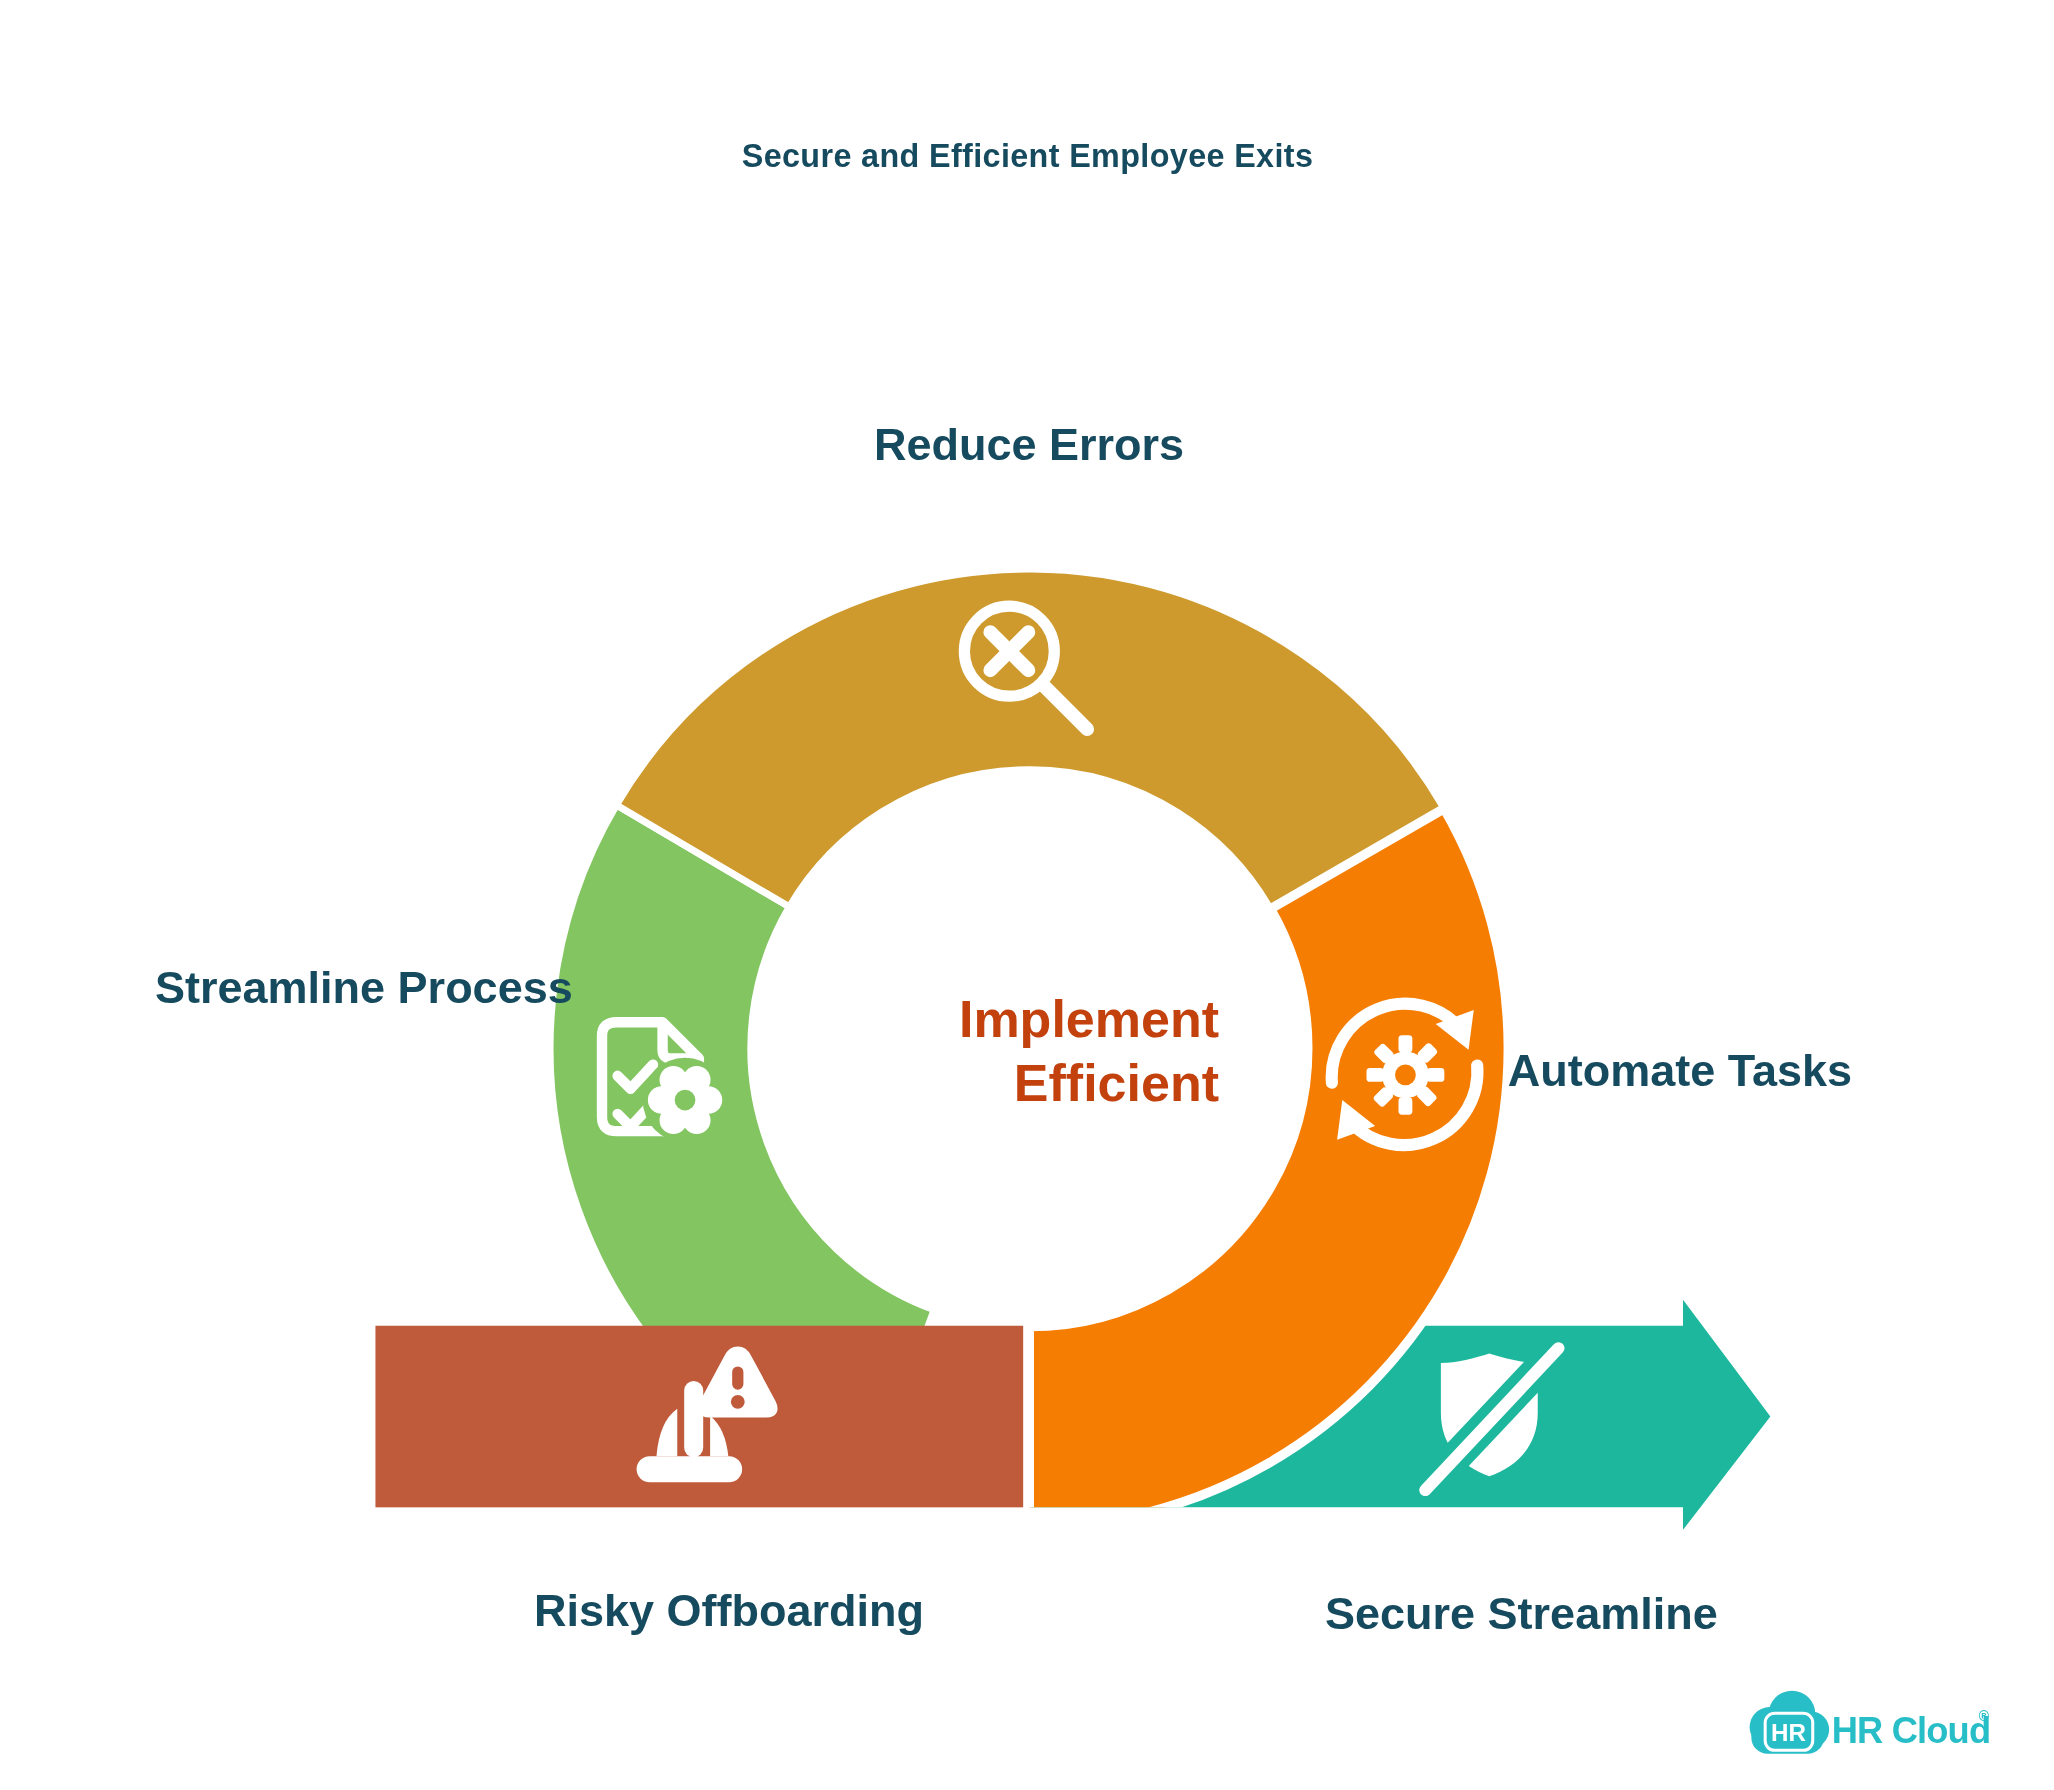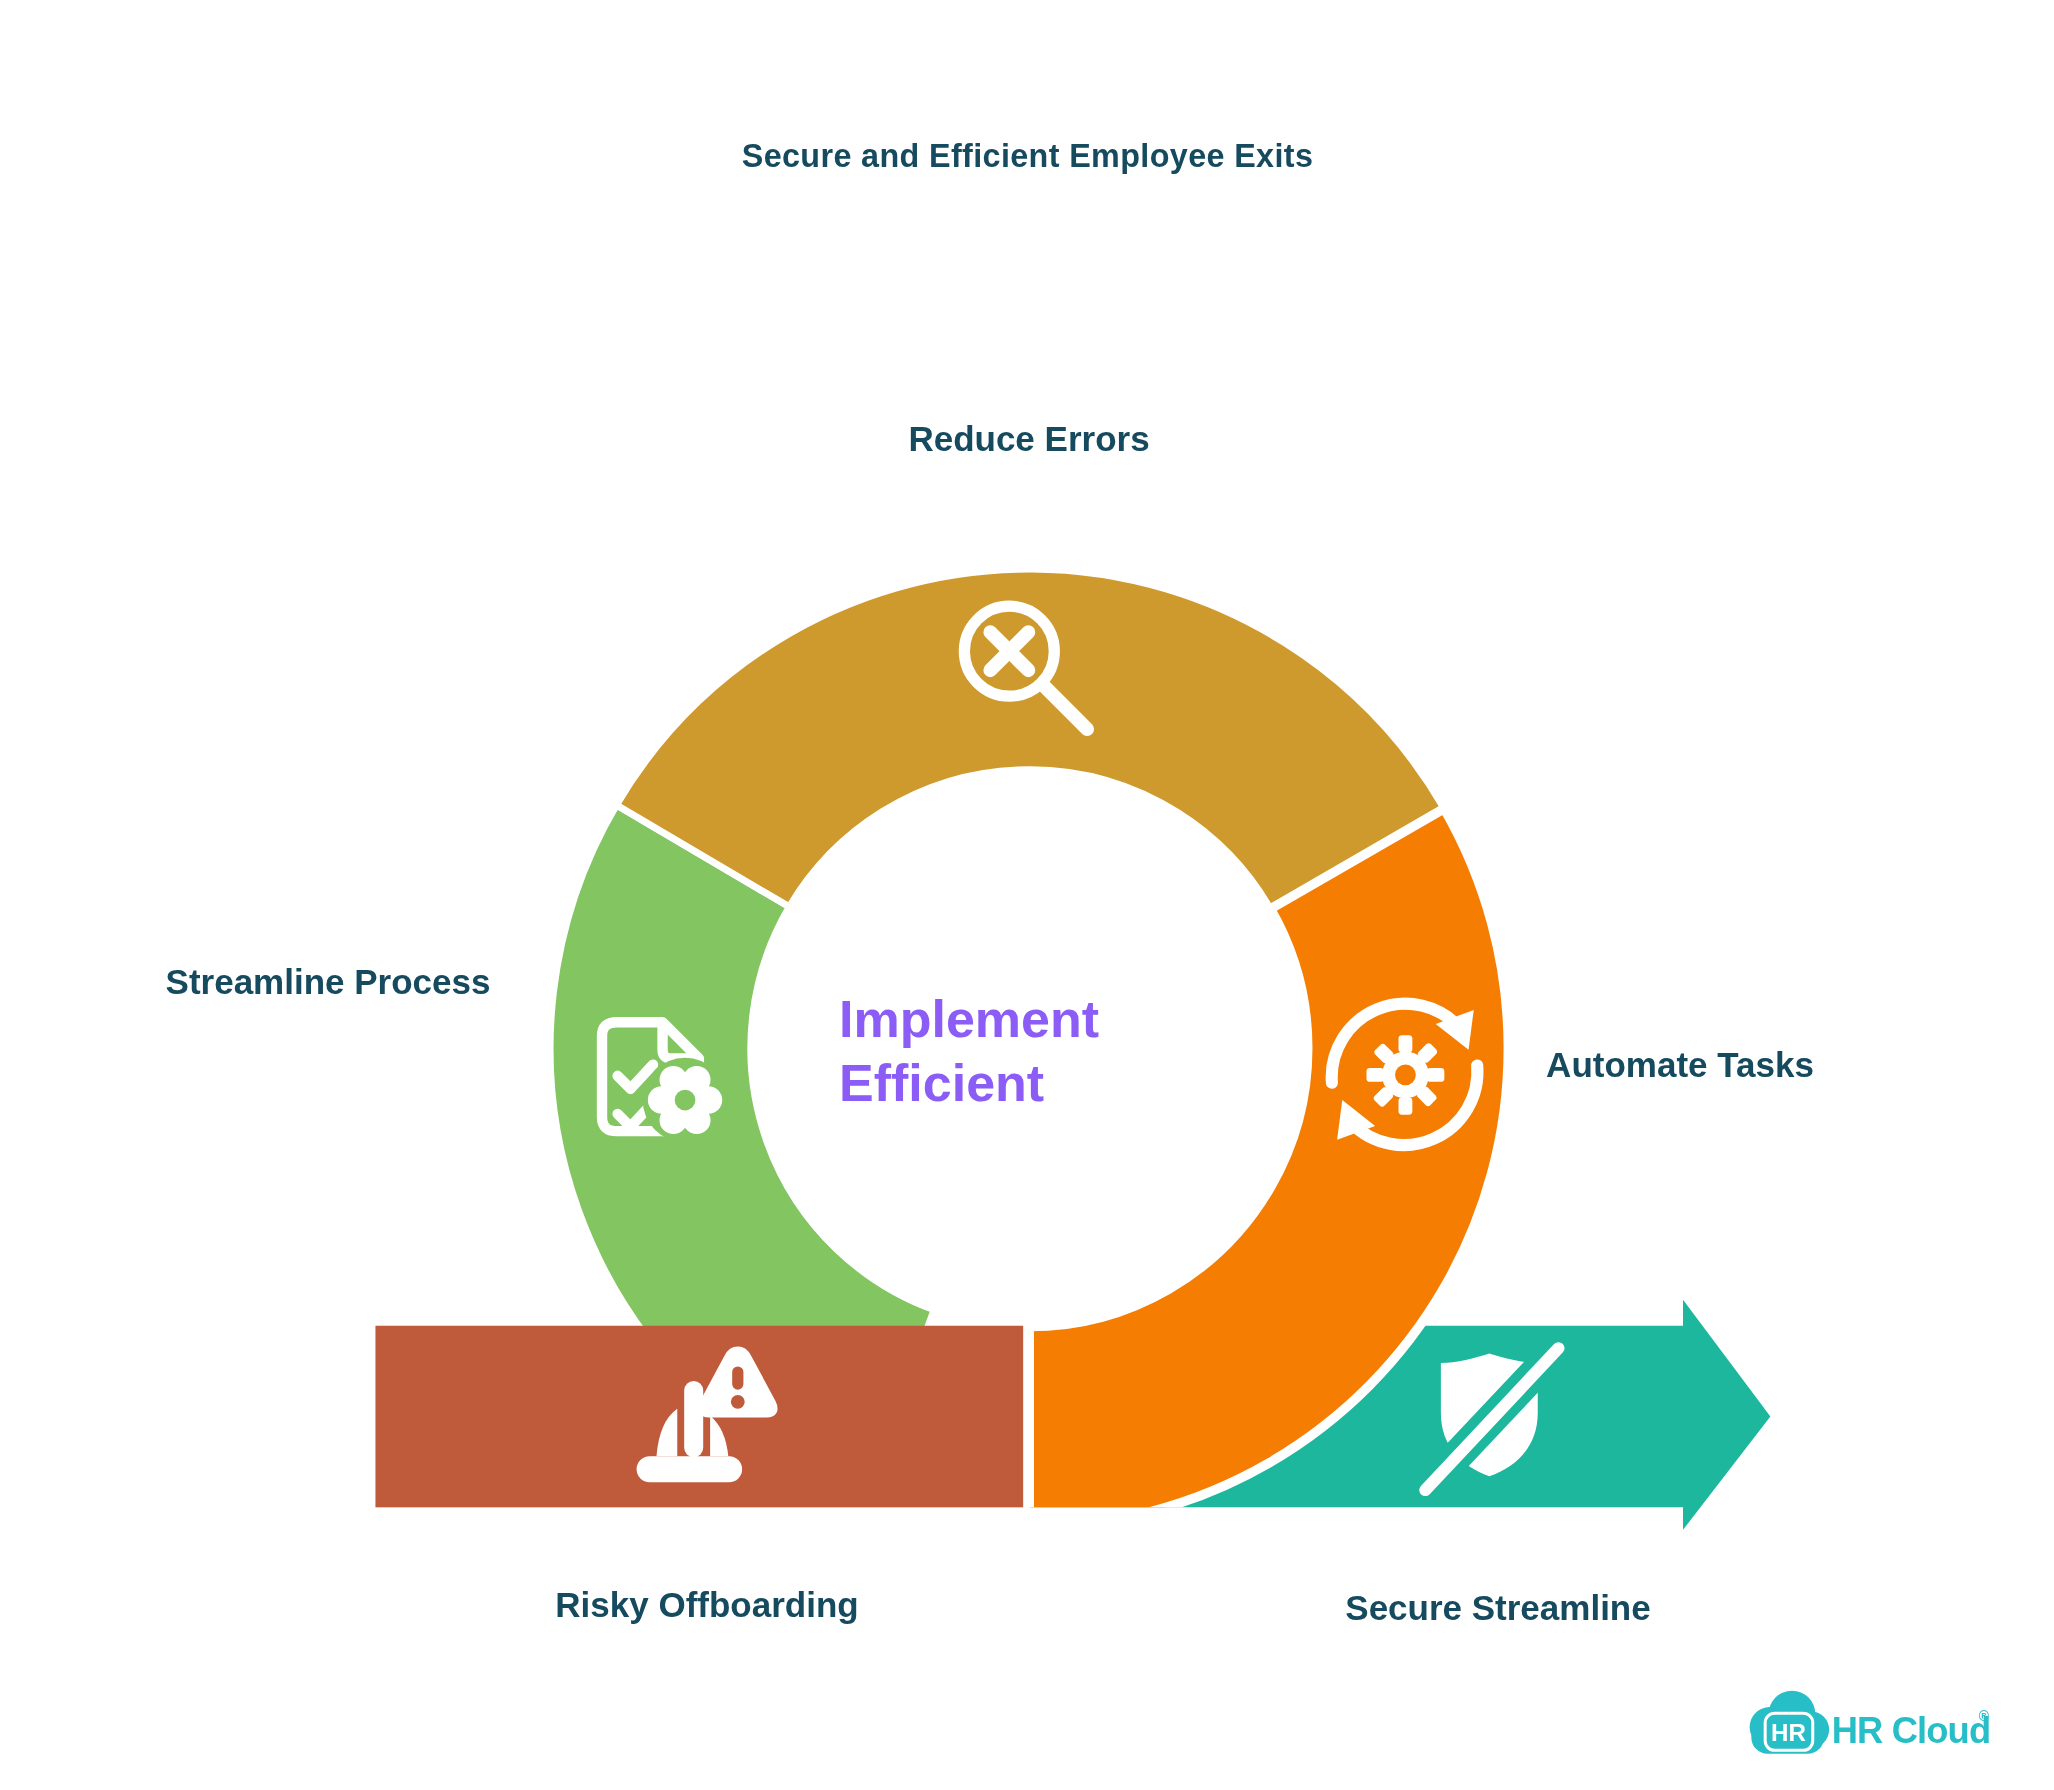--- a/index.html
+++ b/index.html
@@ -8,42 +8,42 @@
     width:2055px;
     height:1791px;
     background:#ffffff;
     font-family:"Liberation Sans",sans-serif;
     overflow:hidden;
   }
   #diagram-svg{position:absolute;left:0;top:0;}
   .lbl{
     position:absolute;
     font-weight:700;
-    font-size:35px;
+    font-size:45px;
     color:#164A5E;
     text-align:center;
     white-space:nowrap;
     line-height:1.1;
   }
   .title{
     left:0;right:0;top:137px;
     font-size:34px;
     letter-spacing:0.4px;
     transform:scaleX(.95);
   }
   .lbl-reduce{left:856px;width:346px;top:420px;}
   .lbl-streamline{left:155px;width:346px;top:963px;}
   .lbl-automate{left:1507px;width:346px;top:1026px;margin-top:20px;}
   .lbl-risky{left:534px;width:346px;top:1586px;}
   .lbl-secure{left:1325px;width:346px;top:1589px;}
   .center-text{
     position:absolute;
     left:839px;top:951px;width:380px;height:199px;
-    display:flex;flex-direction:column;align-items:flex-start;justify-content:center;
-    font-weight:700;font-size:52px;line-height:64px;color:#8b5cf6;text-align:center;
+    display:flex;flex-direction:column;align-items:flex-end;justify-content:center;
+    font-weight:700;font-size:52px;line-height:64px;color:#c2410c;text-align:center;
   }
 </style>
 </head>
 <body>
 
 <div id="stage">
 
   <svg id="diagram-svg" width="2055" height="1791" viewBox="0 0 2376 2071">
     <defs>
       <clipPath id="band-clip">

